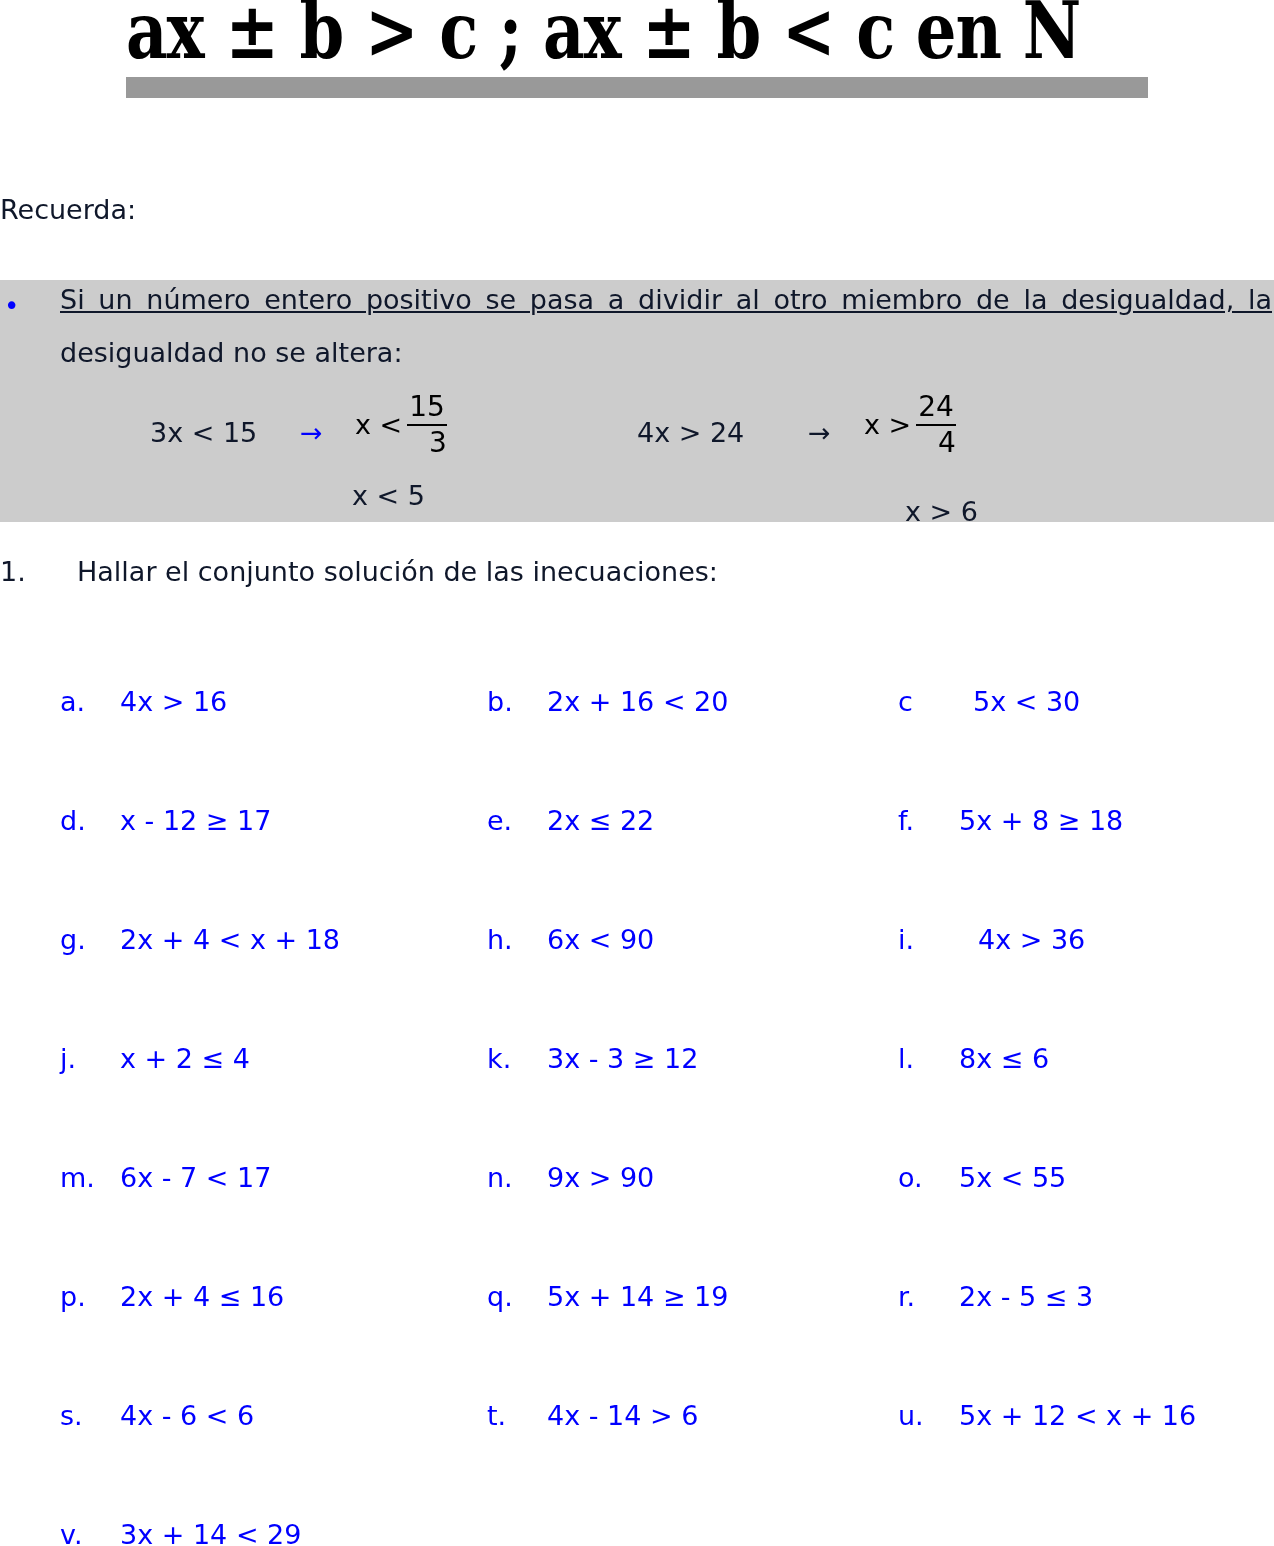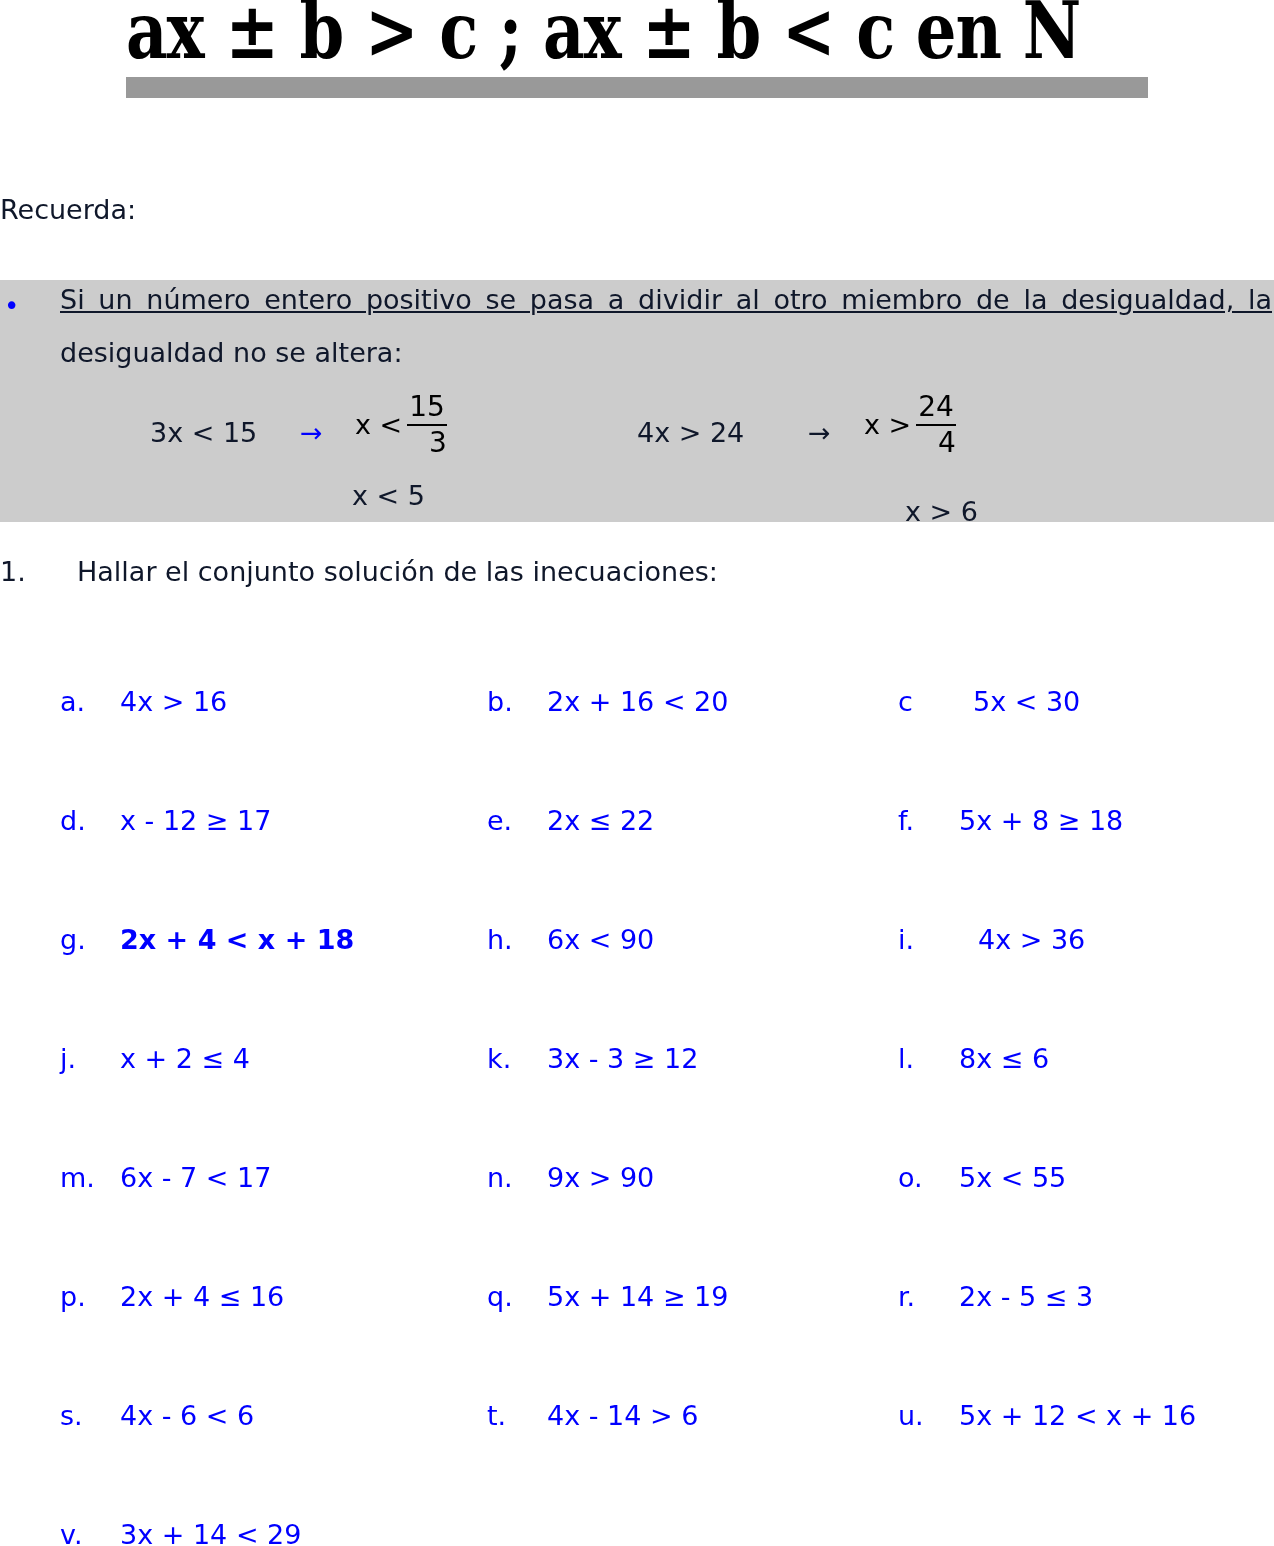--- a/index.html
+++ b/index.html
@@ -141,21 +141,21 @@
 <div class="abs item-expr" style="left:959px; top:686px;margin-left:14px;">5x &lt; 30</div>
 
 <div class="abs item-letter" style="left:60px;  top:805px;">d.</div>
 <div class="abs item-expr" style="left:120px; top:805px;">x - 12 ≥ 17</div>
 <div class="abs item-letter" style="left:487px; top:805px;">e.</div>
 <div class="abs item-expr" style="left:547px; top:805px;">2x ≤ 22</div>
 <div class="abs item-letter" style="left:898px; top:805px;">f.</div>
 <div class="abs item-expr" style="left:959px; top:805px;">5x + 8 ≥ 18</div>
 
 <div class="abs item-letter" style="left:60px;  top:924px;">g.</div>
-<div class="abs item-expr" style="left:120px; top:924px;font-weight:bold;">2x + 4 &lt; x + 18</div>
+<div class="abs item-expr" style="left:120px; top:924px;">2x + 4 &lt; x + 18</div>
 <div class="abs item-letter" style="left:487px; top:924px;">h.</div>
 <div class="abs item-expr" style="left:547px; top:924px;">6x &lt; 90</div>
 <div class="abs item-letter" style="left:898px; top:924px;">i.</div>
 <div class="abs item-expr" style="left:959px; top:924px;margin-left:19px;">4x &gt; 36</div>
 
 <div class="abs item-letter" style="left:60px;  top:1043px;">j.</div>
 <div class="abs item-expr" style="left:120px; top:1043px;">x + 2 ≤ 4</div>
 <div class="abs item-letter" style="left:487px; top:1043px;">k.</div>
 <div class="abs item-expr" style="left:547px; top:1043px;">3x - 3 ≥ 12</div>
 <div class="abs item-letter" style="left:898px; top:1043px;">l.</div>

